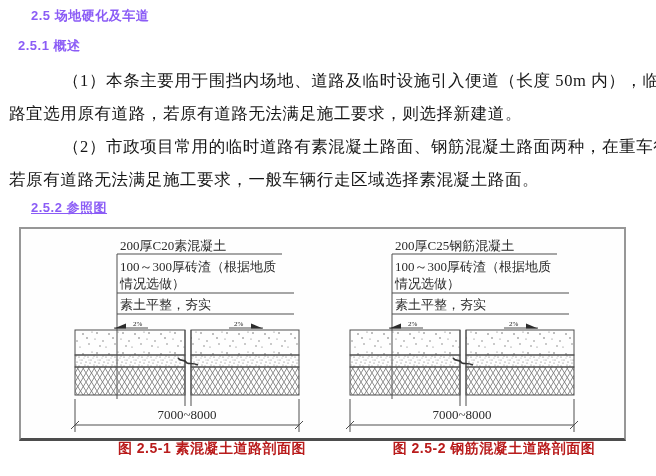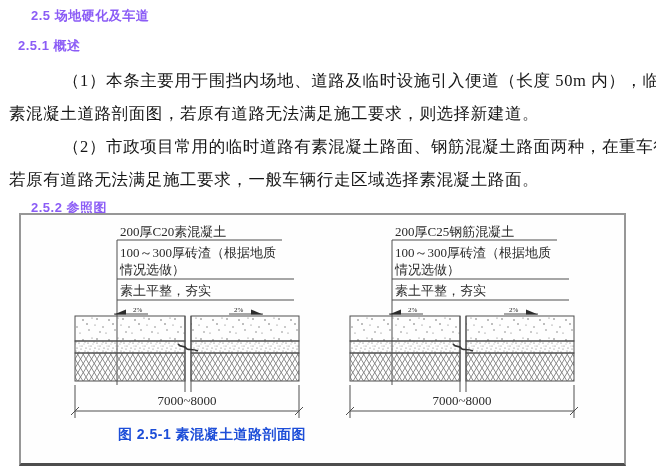--- a/index.html
+++ b/index.html
@@ -10,48 +10,48 @@
   .abs{position:absolute;}
   .heading{
     font-family:"Liberation Sans", sans-serif;
     font-weight:bold;font-size:13px;color:#8b5cf6;white-space:nowrap;
     letter-spacing:0.5px;
   }
   .bodyline{
     font-size:16.5px;color:#161616;white-space:nowrap;letter-spacing:0.6px;
   }
   .figure-box{
-    left:19px;top:213px;width:607px;height:253px;box-sizing:border-box;
+    left:19px;top:227px;width:607px;height:214px;box-sizing:border-box;
     border:2px solid #979797;border-bottom:3px solid #4d4d4d;background:#fefefe;
   }
   .diagram-svg{position:absolute;top:0;}
   .dg-left{left:21px;}
   .dg-right{left:296px;}
   .caption{
     position:absolute;top:211px;height:22px;text-align:center;
     font-family:"Liberation Sans", sans-serif;
-    font-weight:bold;font-size:14px;color:#1d4ed8;white-space:nowrap;
+    font-weight:bold;font-size:14px;color:#b91c1c;white-space:nowrap;
     letter-spacing:0.5px;
     padding-left:36px;
   }
   .cap-left{left:0px;width:310px;}
   .cap-right{left:276px;width:322px;}
   svg .lbl{font-family:"Liberation Serif", serif;font-size:13px;fill:#2a2a2a;}
   svg .dimtxt{font-family:"Liberation Serif", serif;font-size:13px;fill:#2a2a2a;}
   svg .slopetxt{font-family:"Liberation Serif", serif;font-size:7px;fill:#222;}
   svg line, svg path.outline{stroke:#4e4e4e;stroke-width:1;}
 </style>
 </head>
 <body>
 
 <div class="abs heading" style="left:31px;top:7px;">2.5 场地硬化及车道</div>
 <div class="abs heading" style="left:18px;top:37px;">2.5.1 概述</div>
 
 <div class="abs bodyline" style="left:63px;top:70px;">（1）本条主要用于围挡内场地、道路及临时设施引入便道（长度 50m 内），临时道</div>
-<div class="abs bodyline" style="left:9px;top:103px;">素混凝土道路剖面图，若原有道路无法满足施工要求，则选择新建道。</div>
+<div class="abs bodyline" style="left:9px;top:103px;">路宜选用原有道路，若原有道路无法满足施工要求，则选择新建道。</div>
 
 <div class="abs bodyline" style="left:63px;top:136px;">（2）市政项目常用的临时道路有素混凝土路面、钢筋混凝土路面两种，在重车行</div>
 <div class="abs bodyline" style="left:9px;top:169px;">若原有道路无法满足施工要求，一般车辆行走区域选择素混凝土路面。</div>
 
 <div class="abs heading" style="left:31px;top:199px;text-decoration:underline;">2.5.2 参照图</div>
 
 <div class="abs figure-box">
 
   <svg class="diagram-svg dg-left" width="300" height="210" viewBox="0 0 300 210">
     <defs>
@@ -194,13 +194,14 @@
       <line x1="33" y1="170" x2="33" y2="203"></line>
       <line x1="257" y1="170" x2="257" y2="203"></line>
       <line x1="33" y1="196" x2="257" y2="196"></line>
       <line x1="29" y1="200" x2="37" y2="192" stroke-width="1.5"></line>
       <line x1="253" y1="200" x2="261" y2="192" stroke-width="1.5"></line>
       <text class="dimtxt" x="145" y="190" text-anchor="middle">7000~8000</text>
     </g>
   </svg>
 
   <div class="caption cap-left">图 2.5-1 素混凝土道路剖面图</div>
+  <div class="caption cap-right">图 2.5-2 钢筋混凝土道路剖面图</div>
 </div>
 
 </body></html>

